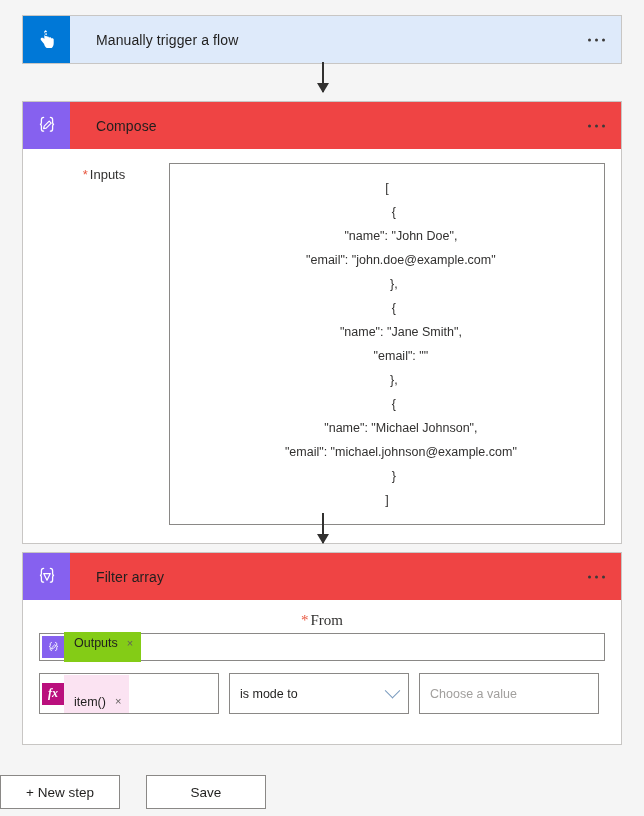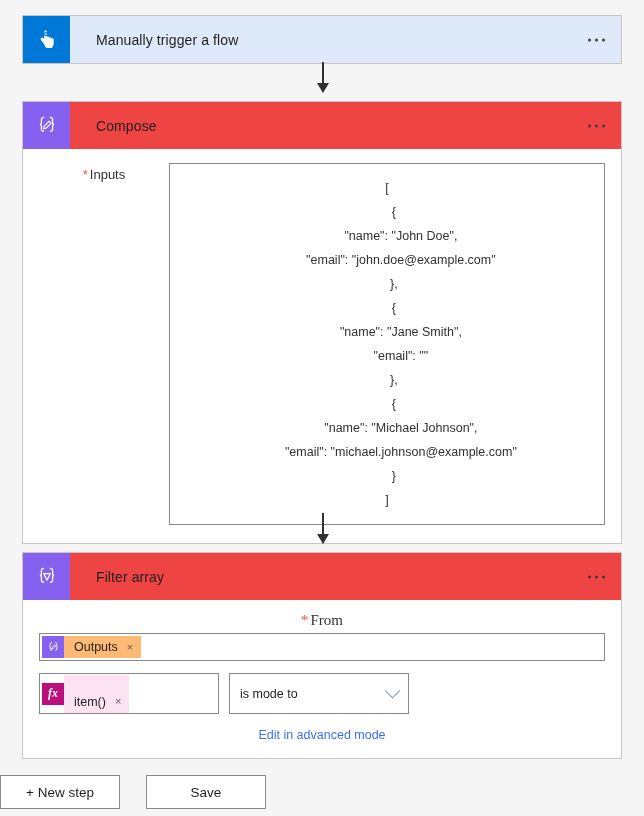--- a/index.html
+++ b/index.html
@@ -156,22 +156,22 @@
   .token-icon {
     width: 22px;
     height: 22px;
     flex: 0 0 22px;
     display: flex;
     align-items: center;
     justify-content: center;
   }
   .token-outputs .token-icon { background: #8661ef; }
   .token-outputs .token-body {
-    background: #fdba74;
-    padding: 0 8px 0 10px;
+    background: #84cc16;
+    padding: 0 8px 8px 10px;
     height: 22px;
     display: flex;
     align-items: center;
     gap: 9px;
     color: #201f1e;
   }
   .token-fx .token-icon { background: #ba0f7d; }
   .token-fx .token-body {
     background: #fbe3f2;
     padding: 16px 8px 0 10px;
@@ -379,24 +379,26 @@
               <span class="token-x">×</span>
             </span>
           </span>
         </div>
 
         <div class="cond-field cond-mid">
           <span>is mode to</span>
           <span class="chev"></span>
         </div>
 
-
-      </div>
-
-      <div class="adv-link">Edit in advanced mode</div>
+        <div class="cond-field cond-right">
+          <span>Choose a value</span>
+        </div>
+
+      </div>
+
 
     </div>
   </div>
 
   <div class="footer">
     <button class="btn">+ New step</button>
     <button class="btn">Save</button>
   </div>
 
 </div>

